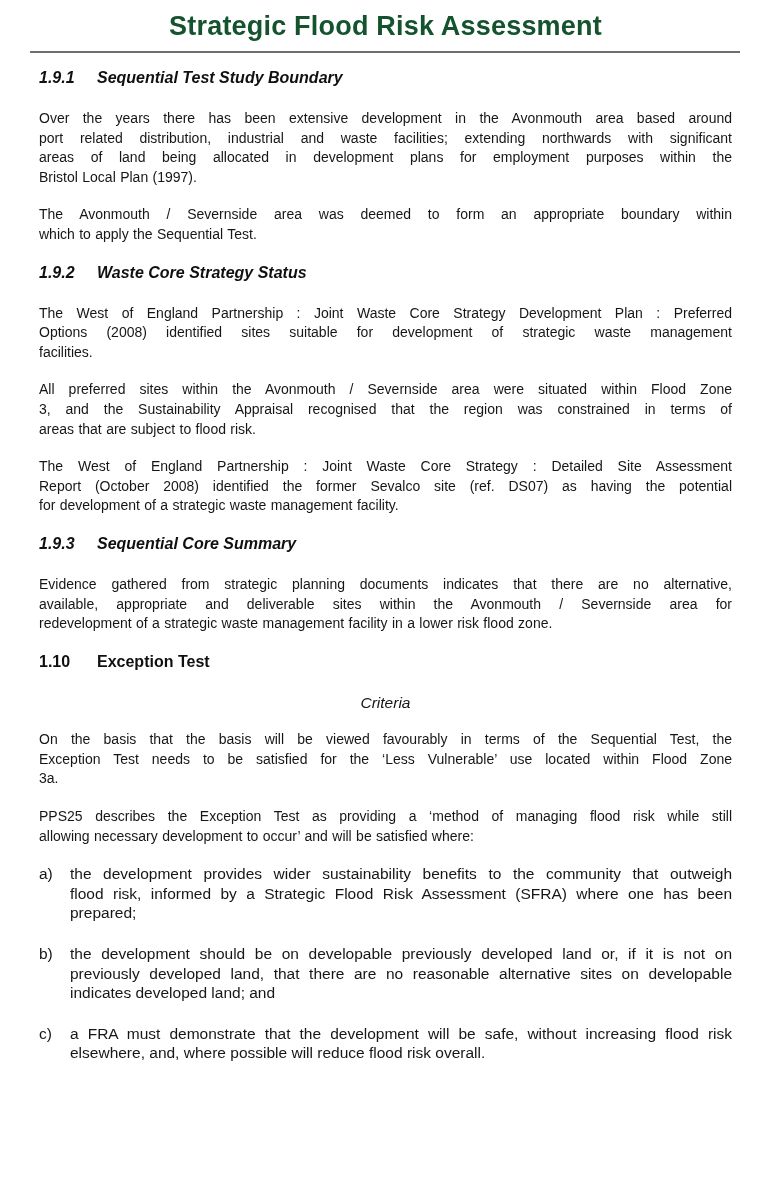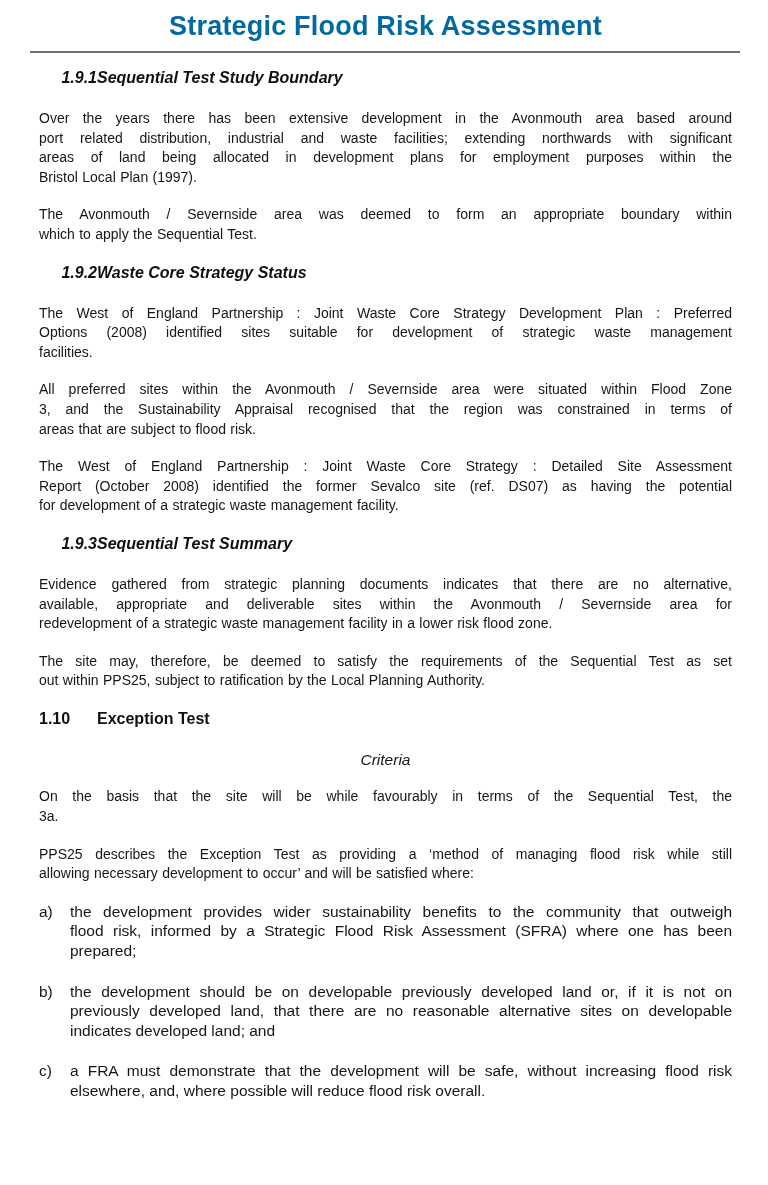--- a/index.html
+++ b/index.html
@@ -21,37 +21,37 @@
     padding: 10px 36px 0 39px;
     background: #ffffff;
   }
   .doc-title {
     margin: 0;
     font-size: 27px;
     line-height: 32px;
     font-weight: bold;
     text-align: center;
     letter-spacing: 0.2px;
-    color: #0369a1;
+    color: #14532d;
   }
   .title-rule {
     border: none;
     border-top: 2px solid #6f6f6f;
     margin: 9px -8px 0 -9px;
     height: 0;
   }
   .sec-heading {
     display: flex;
     font-size: 16px;
     line-height: 20px;
     font-weight: bold;
     margin: 18px 0 21px 0;
     color: #101010;
   }
-  .sec-heading.italic { font-style: italic; text-align: right; }
+  .sec-heading.italic { font-style: italic; }
   .sec-heading.first { margin-top: 15px; }
   .sec-num {
     width: 58px;
     flex-shrink: 0;
   }
   .subheading {
     font-size: 15.5px;
     line-height: 19.6px;
     font-style: italic;
     margin: 0 0 18px 0;
@@ -125,39 +125,36 @@
       <div class="tline tline-last">areas that are subject to flood risk.</div>
     </div>
   <div class="para">
       <div class="tline">The West of England Partnership : Joint Waste Core Strategy : Detailed Site Assessment</div>
       <div class="tline">Report (October 2008) identified the former Sevalco site (ref. DS07) as having the potential</div>
       <div class="tline tline-last">for development of a strategic waste management facility.</div>
     </div>
 
   <div class="sec-heading italic">
     <span class="sec-num">1.9.3</span>
-    <span>Sequential Test Summary</span>
+    <span>Sequential Core Summary</span>
   </div>
   <div class="para">
       <div class="tline">Evidence gathered from strategic planning documents indicates that there are no alternative,</div>
       <div class="tline">available, appropriate and deliverable sites within the Avonmouth / Severnside area for</div>
       <div class="tline tline-last">redevelopment of a strategic waste management facility in a lower risk flood zone.</div>
-    </div>
-  <div class="para">
-      <div class="tline">The site may, therefore, be deemed to satisfy the requirements of the Sequential Test as set</div>
-      <div class="tline tline-last">out within PPS25, subject to ratification by the Local Planning Authority.</div>
     </div>
 
   <div class="sec-heading">
     <span class="sec-num">1.10</span>
     <span>Exception Test</span>
   </div>
   <div class="subheading">Criteria</div>
   <div class="para">
-      <div class="tline">On the basis that the site will be while favourably in terms of the Sequential Test, the</div>
+      <div class="tline">On the basis that the basis will be viewed favourably in terms of the Sequential Test, the</div>
+      <div class="tline">Exception Test needs to be satisfied for the ‘Less Vulnerable’ use located within Flood Zone</div>
       <div class="tline tline-last">3a.</div>
     </div>
   <div class="para">
       <div class="tline">PPS25 describes the Exception Test as providing a ‘method of managing flood risk while still</div>
       <div class="tline tline-last">allowing necessary development to occur’ and will be satisfied where:</div>
     </div>
 
   <div class="list">
     <div class="list-item">
       <span class="list-label">a)</span>

